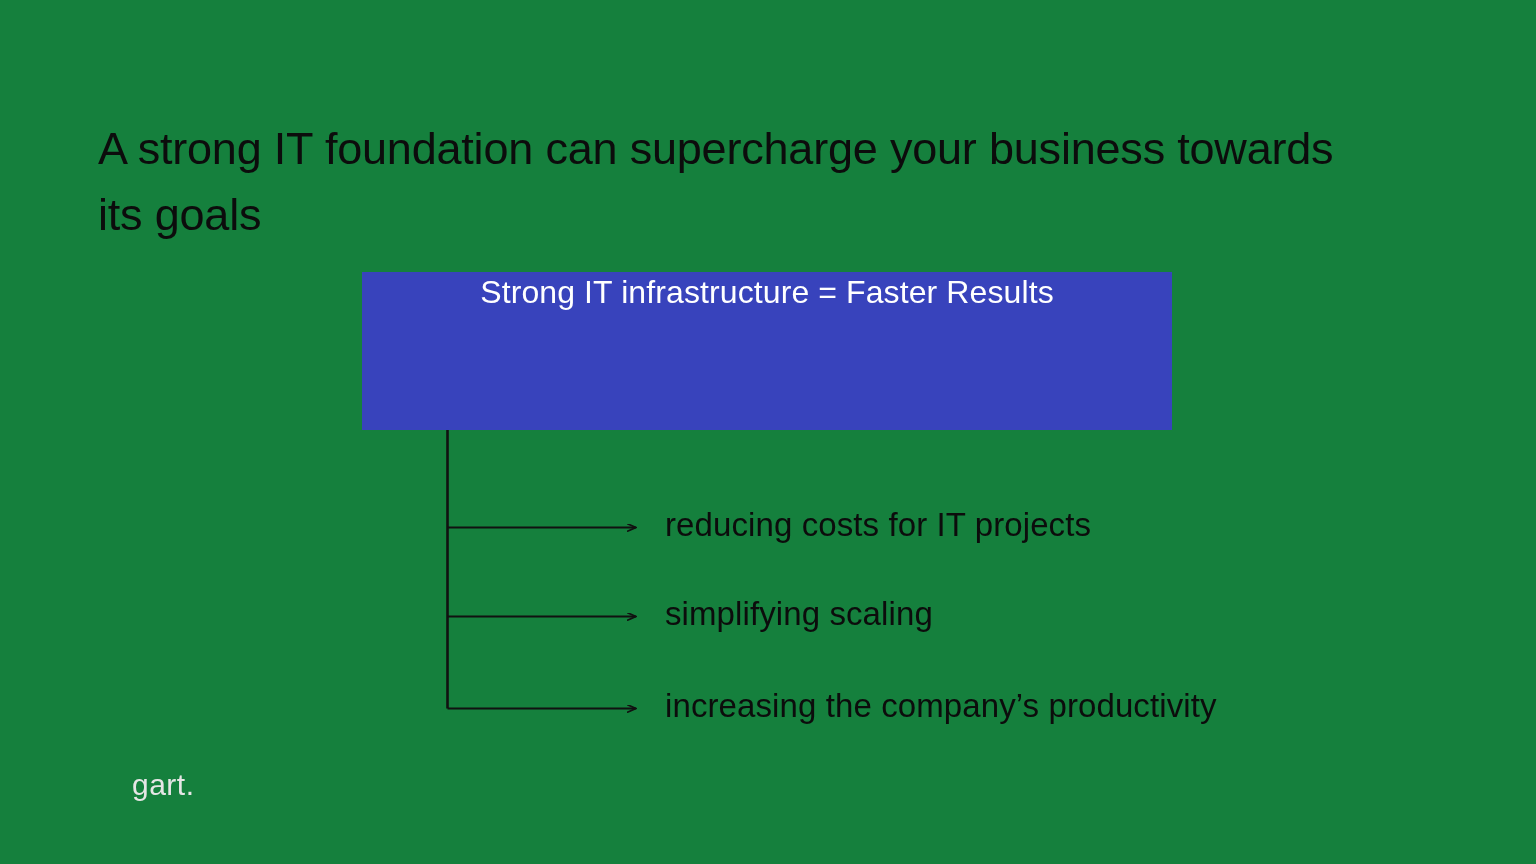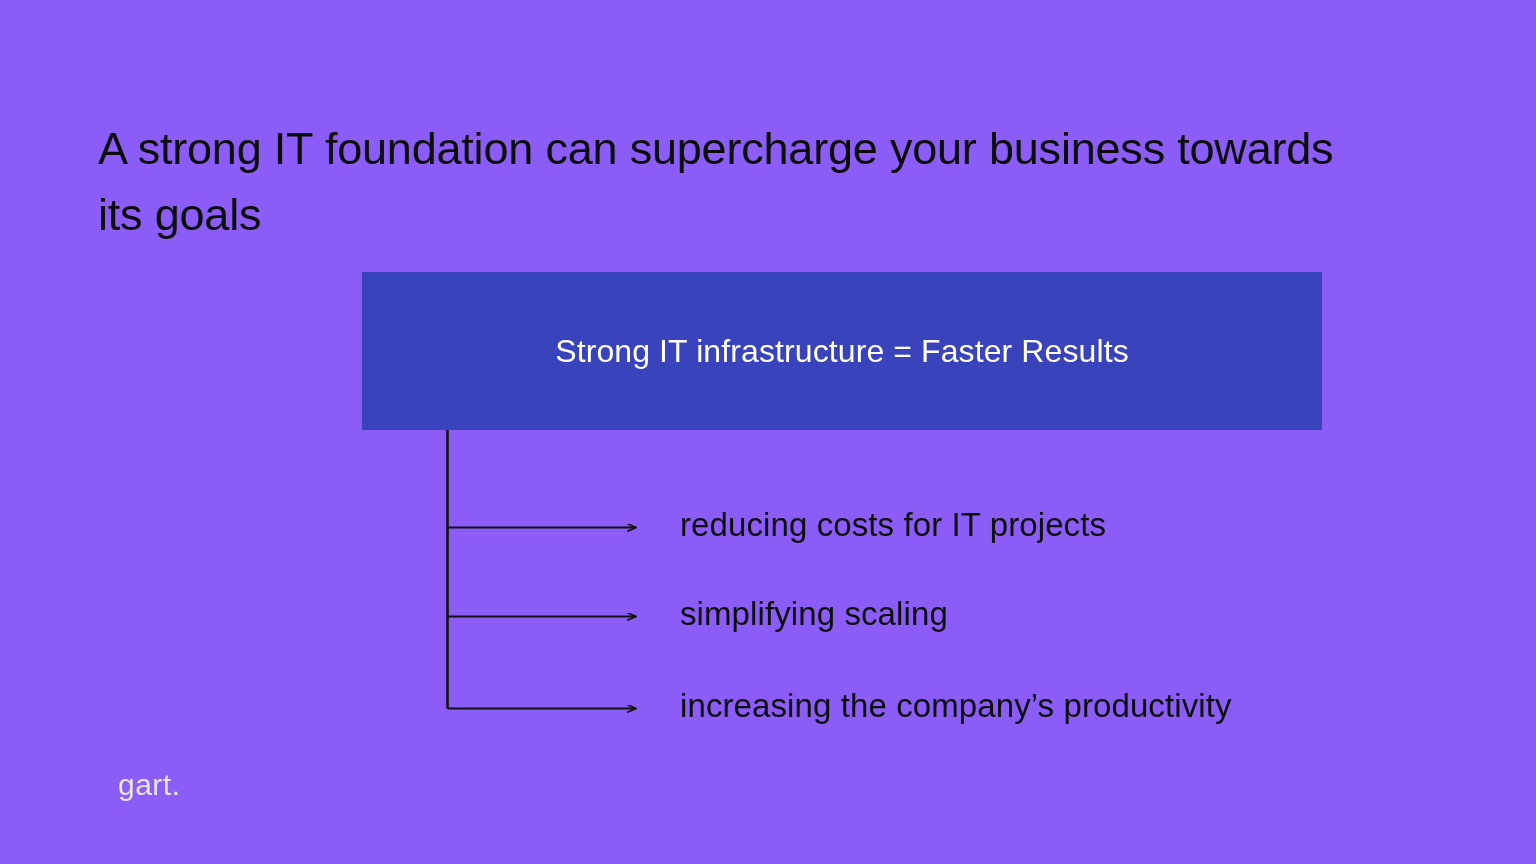--- a/index.html
+++ b/index.html
@@ -11,21 +11,21 @@
     width: 1536px;
     height: 864px;
     background: #ffffff;
     font-family: "Liberation Sans", sans-serif;
     overflow: hidden;
   }
   .slide {
     position: relative;
     width: 1536px;
     height: 864px;
-    background: #8b5cf6;
+    background: #15803d;
   }
 
   
   .slide-title {
     position: absolute;
     left: 98px;
     top: 86px;
     width: 1260px;
     font-size: 45px;
     line-height: 66px;
@@ -33,25 +33,24 @@
     color: #0c0c0c;
     letter-spacing: -0.2px;
     white-space: pre-line;
   }
 
   
   .hero-box {
     position: absolute;
     left: 362px;
     top: 272px;
-    width: 960px;
+    width: 810px;
     height: 158px;
     background: #3843bc;
     display: flex;
-    align-items: center;
     justify-content: center;
   }
   .hero-box-label {
     font-size: 32px;
     line-height: 40px;
     font-weight: 400;
     color: #ffffff;
     letter-spacing: 0.1px;
     text-align: center;
     padding: 0 12px;
@@ -70,30 +69,29 @@
   
   .branch-label {
     position: absolute;
     left: 665px;
     font-size: 33px;
     line-height: 42px;
     font-weight: 400;
     color: #0c0c0c;
     white-space: nowrap;
     letter-spacing: 0.1px;
-    margin-left: 15px;
   }
   .branch-label.b0 { top: 504px; }
   .branch-label.b1 { top: 593px; }
   .branch-label.b2 { top: 685px; }
 
   
   .logo {
     position: absolute;
-    left: 118px;
+    left: 132px;
     top: 767px;
     font-size: 30px;
     line-height: 36px;
     font-weight: 500;
     color: #e6e6e6;
     letter-spacing: 0.5px;
     user-select: none;
   }
 </style>
 </head>

